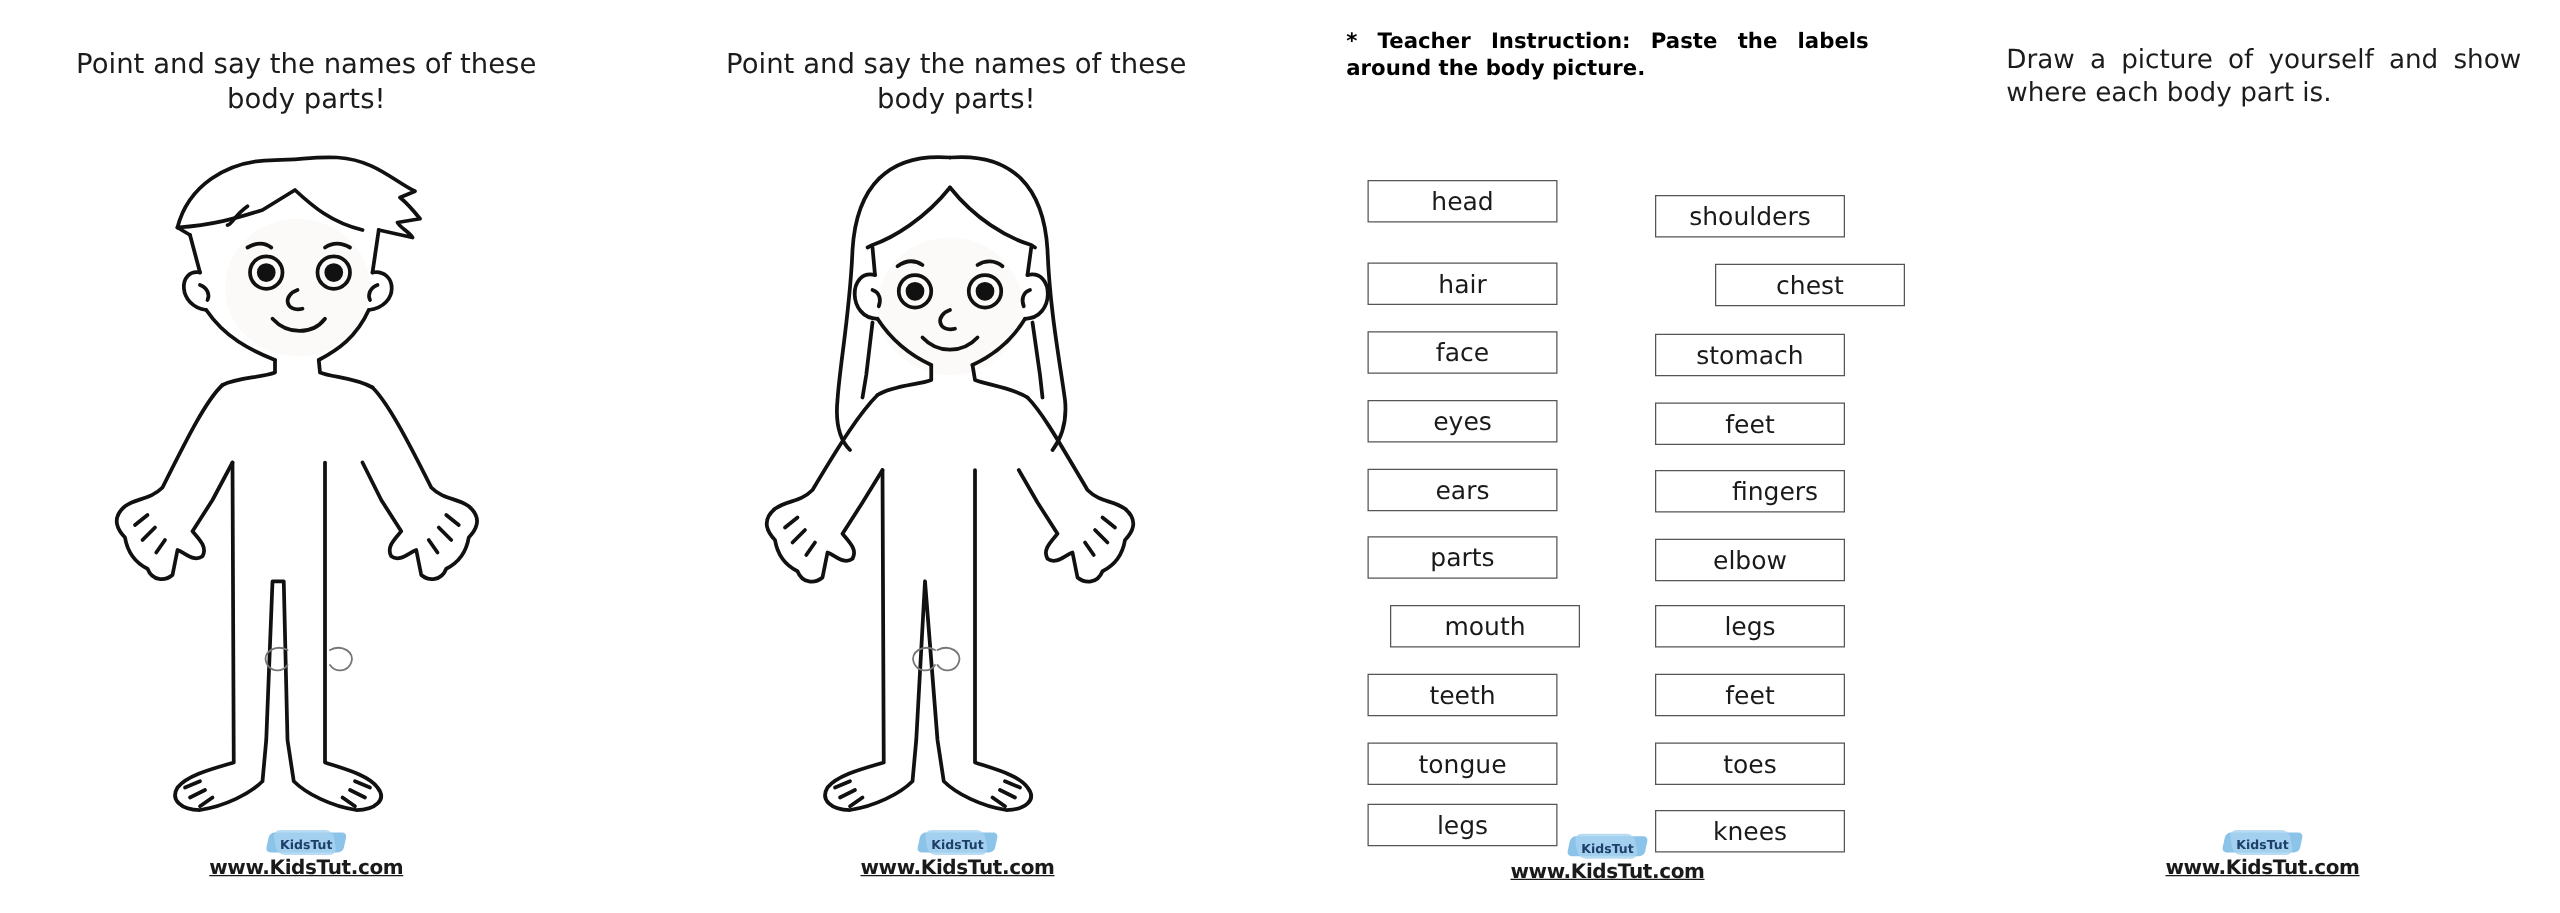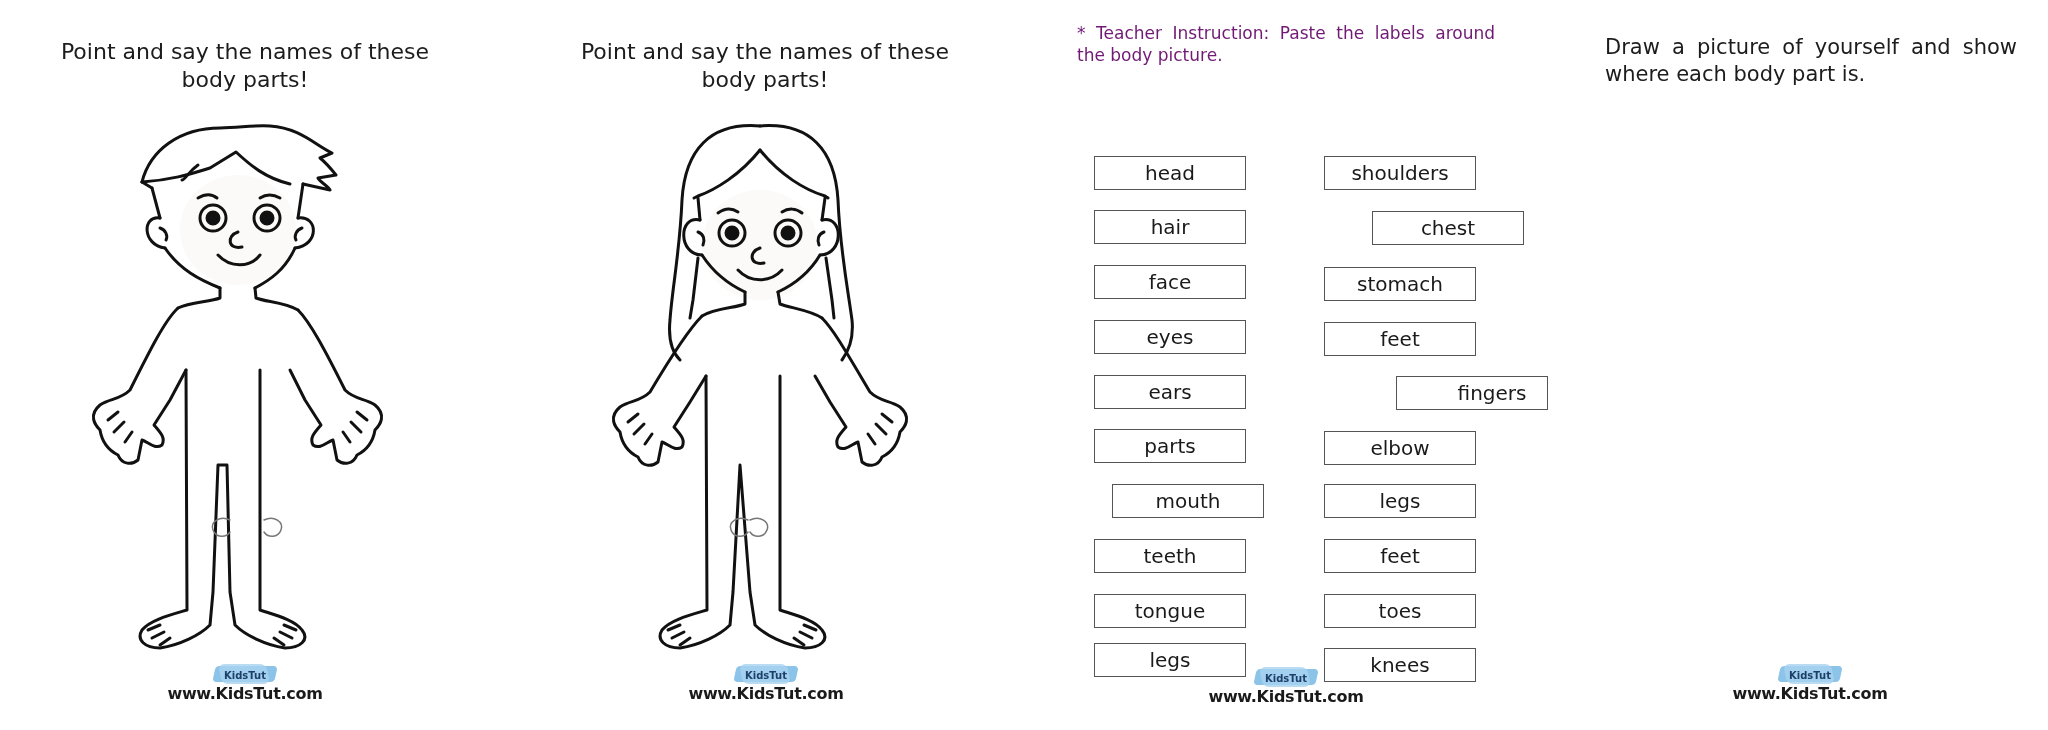--- a/index.html
+++ b/index.html
@@ -3,32 +3,32 @@
 <meta charset="utf-8">
 <style>
   html, body { margin: 0; padding: 0; background: #ffffff; }
   body { width: 2048px; height: 730px; position: relative; overflow: hidden;
          font-family: "DejaVu Sans", sans-serif; color: #1a1a1a; }
   .panel { position: absolute; top: 0; height: 730px; }
   .heading { position: absolute; text-align: center; font-size: 22px; line-height: 28px;
              font-family: "DejaVu Sans", sans-serif; font-weight: normal; color: #1c1c1c; letter-spacing: 0px; }
   .figure { position: absolute; }
   .figure svg { display: block; }
-  .footer { position: absolute; width: 200px; text-align: center; }
+  .footer { position: absolute; width: 200px; text-align: center; text-decoration: underline; }
   .logo { display: inline-block; position: relative; width: 62px; height: 20px; }
   .logo .splash { position: absolute; left: 0; top: 2px; width: 62px; height: 16px;
                   background: #8cc3e8; border-radius: 4px; transform: skewX(-12deg); }
   .logo .splash2 { position: absolute; left: 6px; top: 0; width: 48px; height: 20px;
                    background: #a8d3ef; border-radius: 6px; transform: skewX(10deg); opacity: 0.8; }
   .logo .logo-text { position: relative; z-index: 2; font-size: 10px; font-weight: bold;
                      color: #1e3f6a; line-height: 20px; font-family: "DejaVu Sans", sans-serif; }
   .site { display: block; font-size: 16px; font-weight: bold; color: #1a1a1a; margin-top: 0px;
           font-family: "DejaVu Sans", sans-serif; letter-spacing: -0.3px; }
   .instructions { position: absolute; left: 1077px; top: 22px; width: 418px;
-                  font-size: 17px; line-height: 22px; color: #701a75; text-align: justify; }
+                  font-size: 17px; line-height: 22px; color: #000000; text-align: justify; font-weight: bold; }
   .instructions p { margin: 0 0 6px 0; }
   .label-box { position: absolute; width: 152px; height: 34px; border: 1.5px solid #555;
                box-sizing: border-box; display: flex; align-items: center; justify-content: center;
                font-size: 20px; color: #1a1a1a; background: #fff; cursor: grab; }
   .draw-text { position: absolute; left: 1605px; top: 34px; width: 412px;
                font-size: 21px; line-height: 27px; color: #1c1c1c; text-align: justify; }
 </style>
 </head>
 <body>
 
@@ -159,36 +159,36 @@
     </span>
     <span class="site">www.KidsTut.com</span>
   </div>
 </div>
 
 <div class="panel" style="left:0; width:2048px; pointer-events:none;">
   <div class="instructions">
     <p>* Teacher Instruction: Paste the labels around the body picture.</p>
   </div>
 
-  <div class="label-box" style="left:1094px; top:156px;">head</div>
+  <div class="label-box" style="left:1094px; top:144px;">head</div>
   <div class="label-box" style="left:1094px; top:210px;">hair</div>
   <div class="label-box" style="left:1094px; top:265px;">face</div>
   <div class="label-box" style="left:1094px; top:320px;">eyes</div>
   <div class="label-box" style="left:1094px; top:375px;">ears</div>
   <div class="label-box" style="left:1094px; top:429px;">parts</div>
   <div class="label-box" style="left:1094px; top:484px;margin-left:18px;">mouth</div>
   <div class="label-box" style="left:1094px; top:539px;">teeth</div>
   <div class="label-box" style="left:1094px; top:594px;">tongue</div>
   <div class="label-box" style="left:1094px; top:643px;">legs</div>
 
   <div class="label-box" style="left:1324px; top:156px;">shoulders</div>
   <div class="label-box" style="left:1372px; top:211px;">chest</div>
   <div class="label-box" style="left:1324px; top:267px;">stomach</div>
   <div class="label-box" style="left:1324px; top:322px;">feet</div>
-  <div class="label-box" style="left:1396px; top:376px;padding-left:40px;">fingers</div>
+  <div class="label-box" style="left:1324px; top:376px;padding-left:40px;">fingers</div>
   <div class="label-box" style="left:1324px; top:431px;">elbow</div>
   <div class="label-box" style="left:1324px; top:484px;">legs</div>
   <div class="label-box" style="left:1324px; top:539px;">feet</div>
   <div class="label-box" style="left:1324px; top:594px;">toes</div>
   <div class="label-box" style="left:1324px; top:648px;">knees</div>
 
   <div class="footer" style="left:1186px; top:667px;">
     <span class="logo">
       <span class="splash"></span><span class="splash2"></span>
       <span class="logo-text">KidsTut</span>

